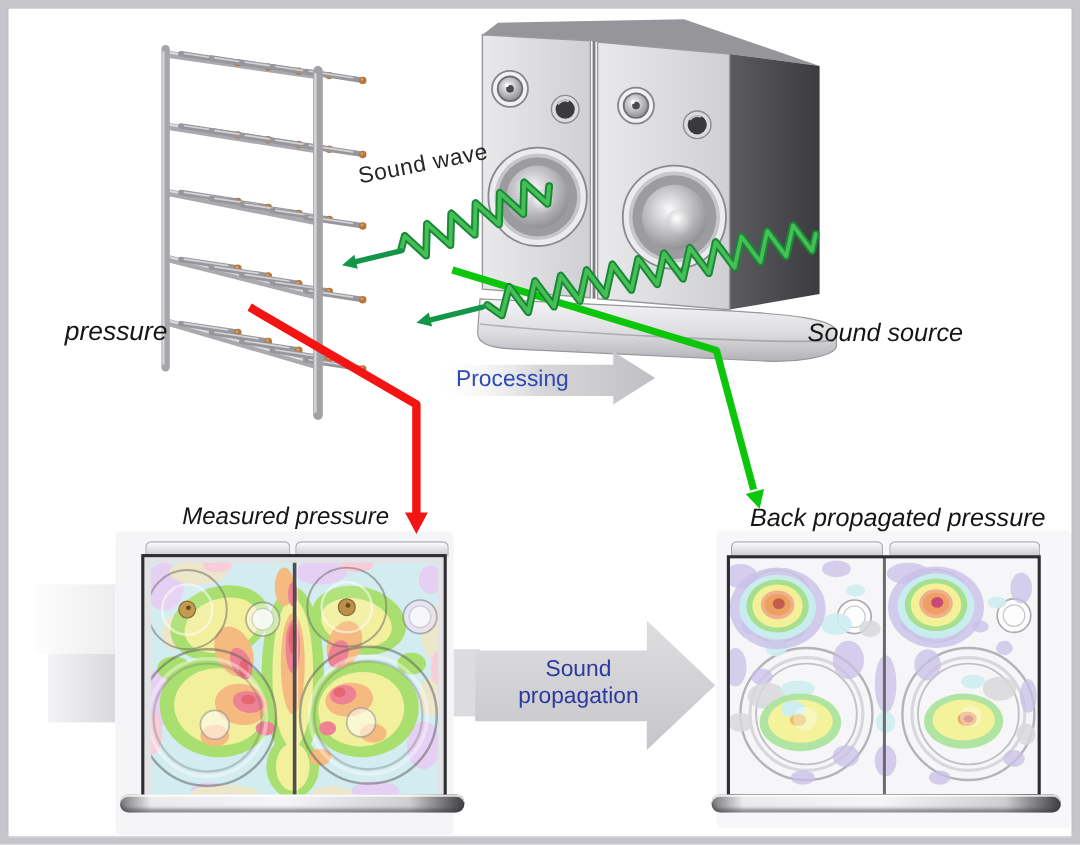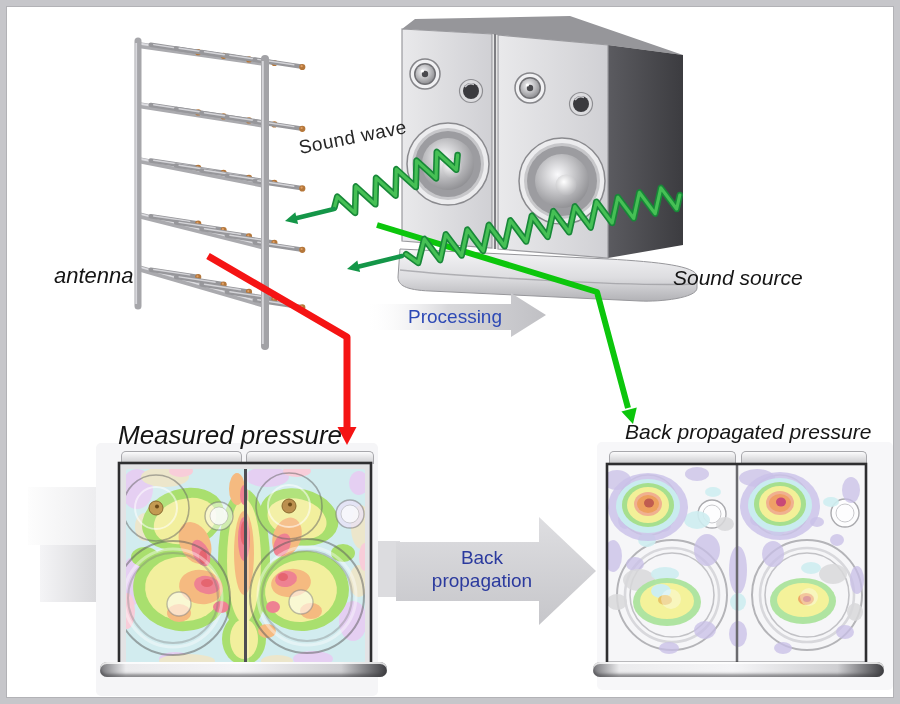--- a/index.html
+++ b/index.html
@@ -7,24 +7,24 @@
           font-family:"Liberation Sans",sans-serif;}
   .frame{position:absolute;inset:0;border:6px solid #c6c6ca;box-shadow:inset 0 0 0 1px #b2b2b6;
          pointer-events:none;z-index:20;}
   .abs{position:absolute;}
   .label{position:absolute;color:#151515;z-index:8;white-space:nowrap;}
   .italic{font-style:italic;}
   .lbl-antenna{left:54px;top:263px;font-size:22px;}
   .lbl-soundwave{left:299px;top:137px;font-size:19px;color:#262626;transform:rotate(-11deg);
                  transform-origin:left center;letter-spacing:.5px;}
   .lbl-soundsource{left:656px;top:266px;font-size:21px;margin-left:17px;}
-  .lbl-processing{left:380px;top:306px;width:150px;text-align:center;font-size:19px;color:#2d49b5;z-index:8;}
+  .lbl-processing{left:380px;top:306px;width:150px;text-align:left;font-size:19px;color:#2d49b5;z-index:8;}
   .lbl-backprop{left:412px;top:547px;width:140px;text-align:center;font-size:19px;line-height:1.2;
                 color:#2b3a9e;white-space:normal;}
-  .lbl-measured{left:118px;top:420px;width:240px;font-size:26px;}
+  .lbl-measured{left:118px;top:420px;width:240px;text-align:center;font-size:20px;}
   .lbl-backpressure{left:625px;top:420px;width:262px;font-size:21px;}
   .card{position:absolute;background:#f5f5f7;border-radius:5px;z-index:1;}
   .card-left{left:96px;top:443px;width:282px;height:253px;}
   .card-right{left:597px;top:442px;width:296px;height:248px;background:#f7f7f9;}
   .cab-top{position:absolute;height:12px;background:linear-gradient(#fbfbfc,#c9c9cc);
            border:1px solid #a8a8ac;border-bottom:none;border-radius:5px 5px 0 0;z-index:2;}
   .pedestal{position:absolute;height:15px;border-radius:7px;z-index:3;
     background:linear-gradient(90deg,#77777b 0%,#ebebed 9%,#f5f5f7 48%,#cfcfd2 84%,#3f3f43 100%);
     box-shadow:inset 0 2px 0 rgba(255,255,255,.8), inset 0 -3px 3px rgba(60,60,64,.55);}
   .soft{position:absolute;z-index:0;}
@@ -453,22 +453,22 @@
     <polygon points="285,221 295.3,212.3 298.1,223.9" fill="#149648"></polygon>
 
     <g transform="translate(680,196) rotate(167.8)">
       <path d="M0 1 L6 -12 L17 12 L28 -12 L39 12 L50 -12 L61 12 L72 -12 L83 12 L94 -12 L105 12 L116 -12 L127 12 L138 -12 L149 12 L160 -12 L171 12 L182 -12 L193 12 L204 -12 L215 12 L226 -12 L237 12 L248 -12 L259 12 L270 -10 L280 1" fill="none" stroke="#188838" stroke-width="6.5" stroke-linejoin="round" stroke-linecap="round"></path>
       <path d="M0 1 L6 -12 L17 12 L28 -12 L39 12 L50 -12 L61 12 L72 -12 L83 12 L94 -12 L105 12 L116 -12 L127 12 L138 -12 L149 12 L160 -12 L171 12 L182 -12 L193 12 L204 -12 L215 12 L226 -12 L237 12 L248 -12 L259 12 L270 -10 L280 1" fill="none" stroke="#46c055" stroke-width="3.2" stroke-linejoin="round" stroke-linecap="round"></path>
     </g>
     <line x1="402" y1="256" x2="359" y2="266.5" stroke="#149648" stroke-width="4.5" stroke-linecap="round"></line>
     <polygon points="347,269 357.3,260.5 360.1,272.1" fill="#149648"></polygon>
   </svg>
 
-  <div class="label italic lbl-antenna">antenna</div>
+  <div class="label italic lbl-antenna">pressure</div>
   <div class="label lbl-soundwave">Sound wave</div>
   <div class="label italic lbl-soundsource">Sound source</div>
   <div class="label lbl-processing">Processing</div>
-  <div class="label lbl-backprop">Back propagation</div>
+  <div class="label lbl-backprop">Sound propagation</div>
   <div class="label italic lbl-measured">Measured pressure</div>
   <div class="label italic lbl-backpressure">Back propagated pressure</div>
 
   <div class="frame"></div>
 </div>
 
 </body></html>

